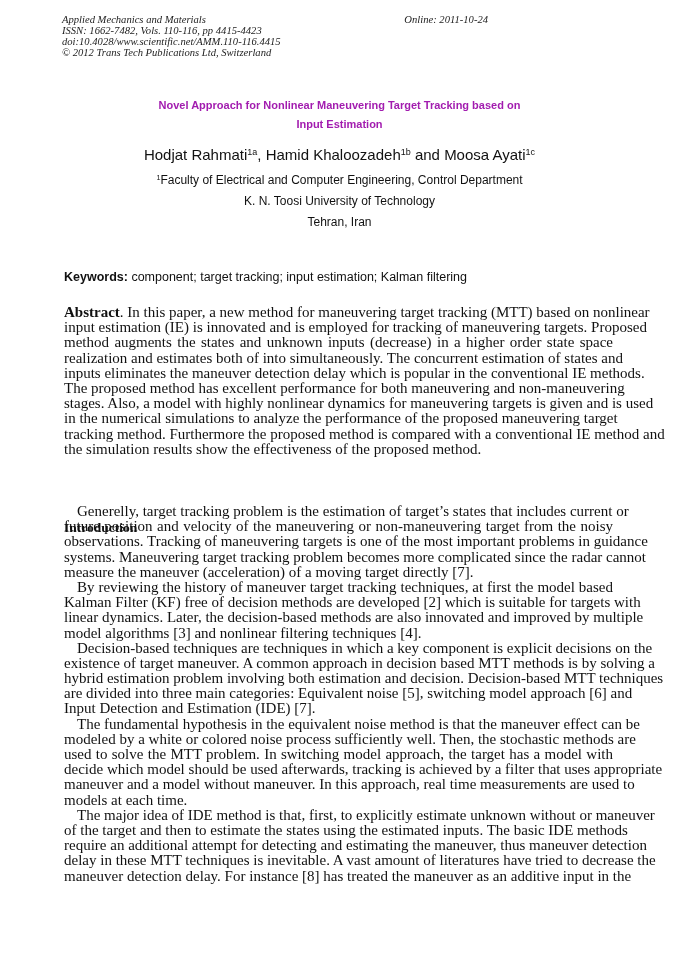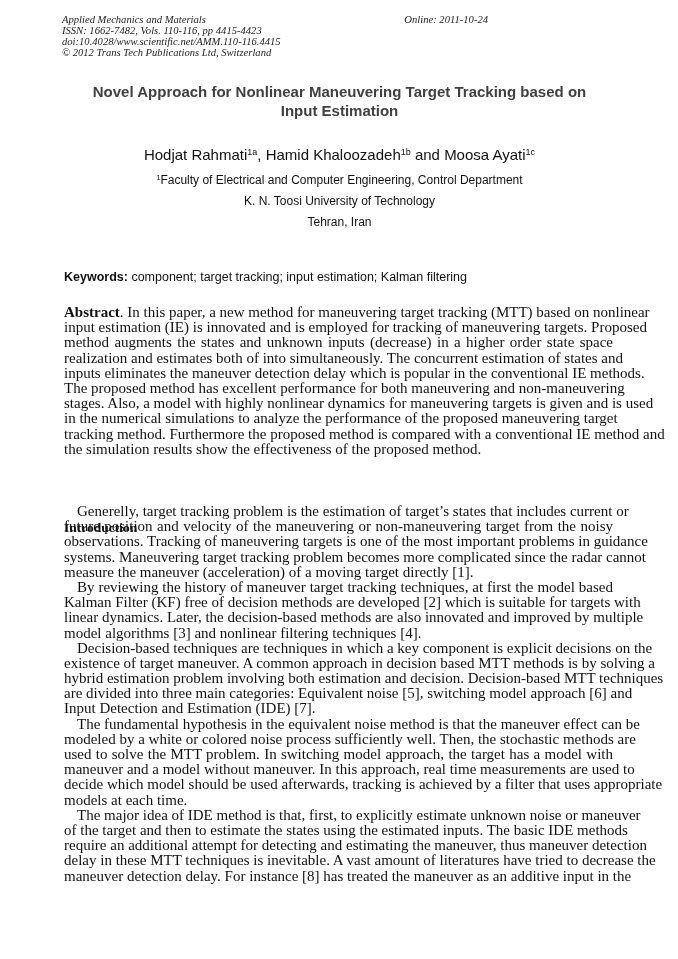--- a/index.html
+++ b/index.html
@@ -2,22 +2,22 @@
 <html><head>
 <meta charset="utf-8">
 <style>
   html, body { margin: 0; padding: 0; background: #ffffff; }
   body { width: 678px; height: 959px; position: relative; overflow: hidden; color: #111; }
   .page { position: absolute; left: 0; top: 0; width: 548px; height: 959px; background: #fff; }
   .hdr { position: absolute; font-family: "Liberation Serif", serif; font-style: italic; font-size: 10.6px; line-height: 11px; color: #222; }
   .hdr-left { left: 62px; top: 14px; }
   .hdr-right { right: 60px; top: 14px; text-align: right; }
   .hdr-line { display: block; white-space: nowrap; }
-  .title { position: absolute; left: 62px; width: 555px; top: 82px; text-align: center;
-           font-family: "Liberation Sans", sans-serif; font-weight: bold; font-size: 15px; line-height: 19px; color: #404040; }
+  .title { position: absolute; left: 62px; width: 555px; top: 96px; text-align: center;
+           font-family: "Liberation Sans", sans-serif; font-weight: bold; font-size: 11px; line-height: 19px; color: #a21caf; }
   .authors { position: absolute; left: 62px; width: 555px; top: 146px; text-align: center;
              font-family: "Liberation Sans", sans-serif; font-size: 15px; line-height: 18px; }
   .authors sup, .aff sup, .emails sup { font-size: 0.6em; vertical-align: 0.55em; line-height: 0; }
   .aff { position: absolute; left: 62px; width: 555px; text-align: center;
          font-family: "Liberation Sans", sans-serif; font-size: 12px; line-height: 14px; }
   .keywords { position: absolute; left: 64px; top: 270px; font-family: "Liberation Sans", sans-serif; font-size: 12.5px; line-height: 14px; white-space: nowrap; }
   .keywords b { font-weight: bold; }
   .body-text { position: absolute; left: 64px; width: 549px; font-family: "Liberation Serif", serif; font-size: 15px; line-height: 15.2px; color: #111; }
   .jl { display: block; text-align: justify; text-align-last: justify; white-space: nowrap; height: 15.2px; overflow: visible; }
   .jl.last { text-align-last: left; }
@@ -70,36 +70,36 @@
     <span class="jl last">the simulation results show the effectiveness of the proposed method.</span>
   </div>
 
   <div class="heading">Introduction</div>
 
   <div class="body-text" id="intro-body" style="top:504px">
       <span class="jl indent">Generelly, target tracking problem is the estimation of target’s states that includes current or</span>
       <span class="jl">future position and velocity of the maneuvering or non-maneuvering target from the noisy</span>
       <span class="jl">observations. Tracking of maneuvering targets is one of the most important problems in guidance</span>
       <span class="jl">systems. Maneuvering target tracking problem becomes more complicated since the radar cannot</span>
-      <span class="jl last">measure the maneuver (acceleration) of a moving target directly [1].</span>
+      <span class="jl last">measure the maneuver (acceleration) of a moving target directly [7].</span>
       <span class="jl indent">By reviewing the history of maneuver target tracking techniques, at first the model based</span>
       <span class="jl">Kalman Filter (KF) free of decision methods are developed [2] which is suitable for targets with</span>
       <span class="jl">linear dynamics. Later, the decision-based methods are also innovated and improved by multiple</span>
       <span class="jl last">model algorithms [3] and nonlinear filtering techniques [4].</span>
       <span class="jl indent">Decision-based techniques are techniques in which a key component is explicit decisions on the</span>
       <span class="jl">existence of target maneuver. A common approach in decision based MTT methods is by solving a</span>
       <span class="jl">hybrid estimation problem involving both estimation and decision. Decision-based MTT techniques</span>
       <span class="jl">are divided into three main categories: Equivalent noise [5], switching model approach [6] and</span>
       <span class="jl last">Input Detection and Estimation (IDE) [7].</span>
       <span class="jl indent">The fundamental hypothesis in the equivalent noise method is that the maneuver effect can be</span>
       <span class="jl">modeled by a white or colored noise process sufficiently well. Then, the stochastic methods are</span>
       <span class="jl">used to solve the MTT problem. In switching model approach, the target has a model with</span>
+      <span class="jl">decide which model should be used afterwards, tracking is achieved by a filter that uses appropriate</span>
       <span class="jl">maneuver and a model without maneuver. In this approach, real time measurements are used to</span>
-      <span class="jl">decide which model should be used afterwards, tracking is achieved by a filter that uses appropriate</span>
       <span class="jl last">models at each time.</span>
-      <span class="jl indent">The major idea of IDE method is that, first, to explicitly estimate unknown noise or maneuver</span>
+      <span class="jl indent">The major idea of IDE method is that, first, to explicitly estimate unknown without or maneuver</span>
       <span class="jl">of the target and then to estimate the states using the estimated inputs. The basic IDE methods</span>
       <span class="jl">require an additional attempt for detecting and estimating the maneuver, thus maneuver detection</span>
       <span class="jl">delay in these MTT techniques is inevitable. A vast amount of literatures have tried to decrease the</span>
       <span class="jl">maneuver detection delay. For instance [8] has treated the maneuver as an additive input in the</span>
     </div>
 
 </div>
 
 </body></html>

